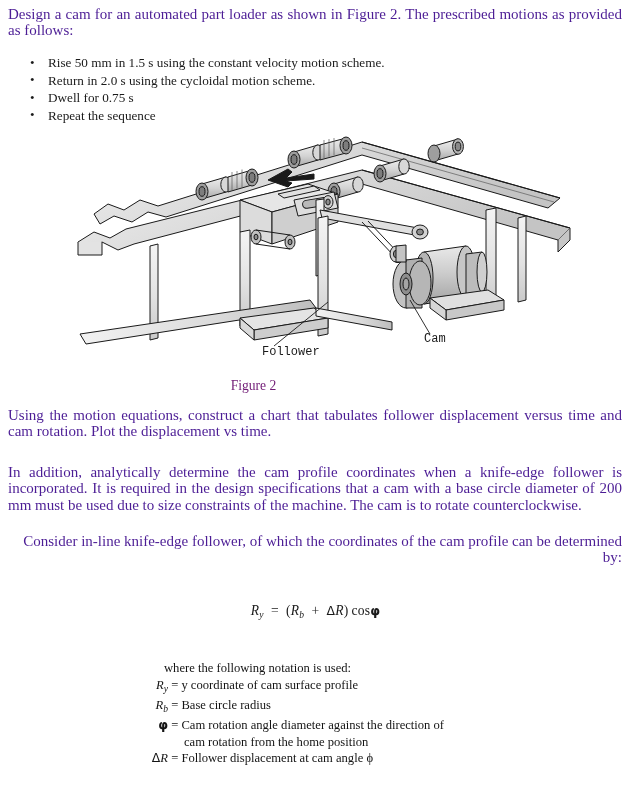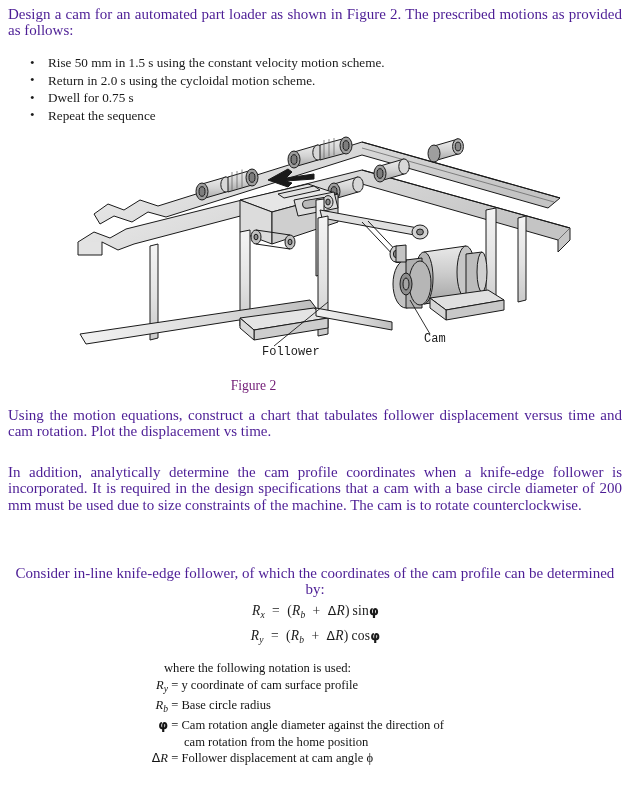--- a/index.html
+++ b/index.html
@@ -50,21 +50,21 @@
     content: "\2022";
     position: absolute;
     left: 10px;
     top: -0.5px;
     font-size: 13px;
   }
 
   .para-using  { left: 8px; top: 407px; width: 614px; }
   .para-addition { left: 8px; top: 464px; width: 614px; }
   .para-hint   { left: 8px; top: 535px; width: 200px; text-align: left; }
-  .para-consider { left: 8px; top: 565px; width: 614px; text-align: center; }
+  .para-consider { left: 8px; top: 533px; width: 614px; text-align: right; }
 
   
   .fig-caption {
     position: absolute;
     left: 0; top: 378px;
     width: 507px;
     text-align: center;
     font-size: 13.6px;
     color: #701a75;
   }
@@ -327,23 +327,20 @@
 
   <div class="para para-using">Using the motion equations, construct a chart that tabulates follower displacement versus time and cam rotation. Plot the displacement vs time.</div>
 
   <div class="para para-addition">In addition, analytically determine the cam profile coordinates when a knife-edge follower is incorporated. It is required in the design specifications that a cam with a base circle diameter of 200 mm must be used due to size constraints of the machine. The cam is to rotate counterclockwise.</div>
 
 
   <div class="para para-consider">Consider in-line knife-edge follower, of which the coordinates of the cam profile can be determined by:</div>
 
   <div class="equations">
     <div class="eq">
-      <i>R</i><span class="sub">x</span> &nbsp;=&nbsp; (<i>R</i><span class="sub">b</span> &nbsp;+&nbsp; <span class="delta">Δ</span><i>R</i>) sin<span class="phi">φ</span>
-    </div>
-    <div class="eq">
       <i>R</i><span class="sub">y</span> &nbsp;=&nbsp; (<i>R</i><span class="sub">b</span> &nbsp;+&nbsp; <span class="delta">Δ</span><i>R</i>) cos<span class="phi">φ</span>
     </div>
   </div>
 
   <div class="nota">
     <div class="hdr">where the following notation is used:</div>
 
     <div class="row">
       <span class="sym"><i>R</i><span class="sub">y</span></span>
       <span>= y coordinate of cam surface profile</span>

